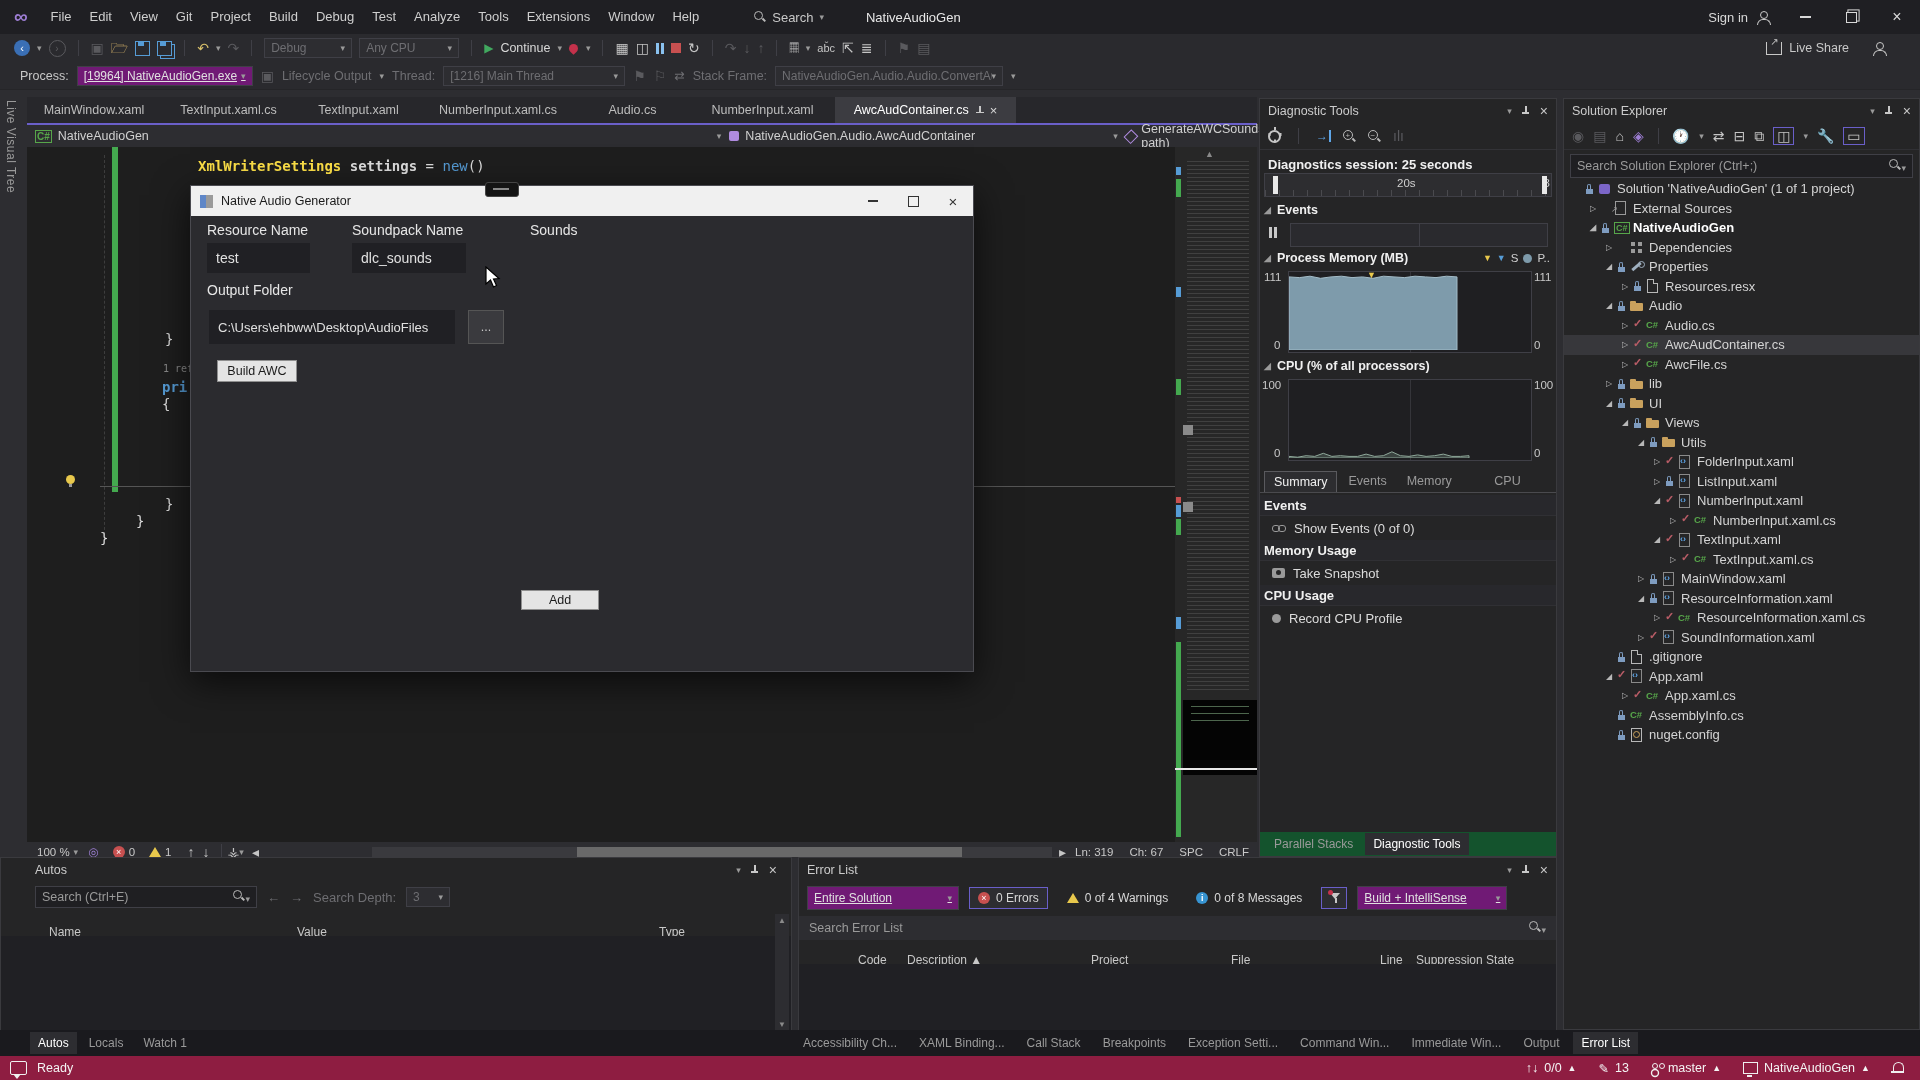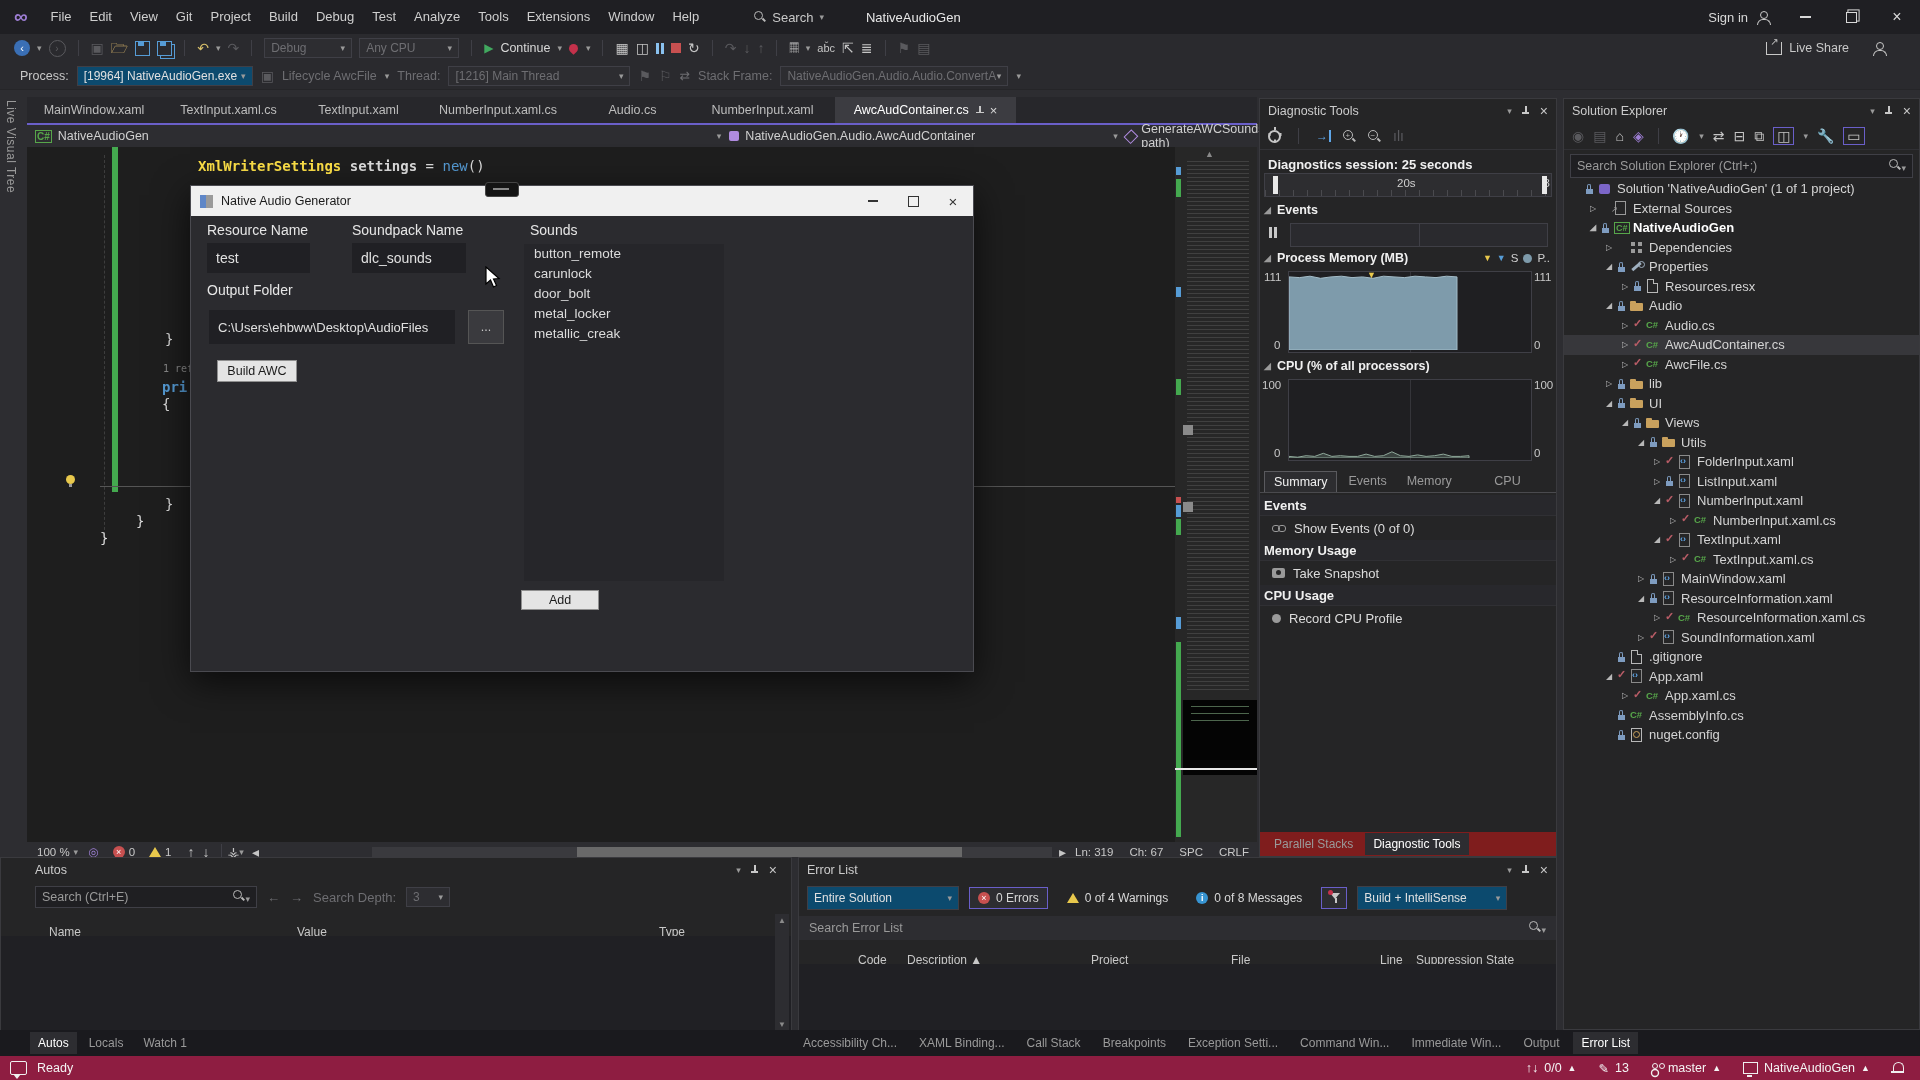--- a/index.html
+++ b/index.html
@@ -30,21 +30,21 @@
   
   .toolbar{position:absolute;left:0;top:34px;width:1920px;height:28px;background:#2a2a2e;display:flex;align-items:center;padding-left:14px;box-sizing:border-box;gap:7px;}
   .tico{font-size:14px;color:#c5c5c5;line-height:1;}
   .tico.dis{color:#5a5a5e;}
   .navback{width:16px;height:16px;border-radius:50%;background:#3a6fb5;color:#fff;font-size:11px;display:flex;align-items:center;justify-content:center;}
   .navfwd{width:15px;height:15px;border-radius:50%;border:1.4px solid #5a5a5e;color:#5a5a5e;font-size:10px;display:flex;align-items:center;justify-content:center;}
   .floppy{position:relative;width:13px;height:13px;border:1.5px solid #569cd6;display:inline-block;}
   .floppy::before{content:"";position:absolute;left:2px;top:0;width:6px;height:4px;background:#569cd6;}
   .combo{height:20px;background:#2d2d31;border:1px solid #3f3f46;display:flex;align-items:center;justify-content:space-between;padding:0 6px;box-sizing:border-box;font-size:12px;}
   .combo.disabled{color:#6e6e72;}
-  .combo.lit{background:#0c4a6e;color:#e0e0e0;}
+  .combo.lit{background:#701a75;color:#e0e0e0;text-decoration:underline;}
   .play{color:#41a85f;font-size:12px;}
   .contlbl{color:#d8d8d8;font-size:12.5px;}
   .flame{position:relative;width:10px;height:13px;display:inline-block;}
   .flame::before{content:"";position:absolute;left:0;top:2px;width:9px;height:9px;background:#c4314b;border-radius:50% 50% 50% 0;transform:rotate(-45deg);}
   .pausebars{display:inline-flex;gap:2px;}
   .pausebars i{width:3px;height:11px;background:#8ac2f0;}
   .stopsq{width:10px;height:10px;background:#c75050;}
   .liveshare{position:absolute;right:34px;top:34px;height:28px;display:flex;align-items:center;gap:7px;color:#c8c8c8;font-size:12.5px;}
   .share-ic{position:relative;width:14px;height:12px;border:1.3px solid #c8c8c8;border-top:none;display:inline-block;}
   .share-ic::before{content:"↗";position:absolute;left:3px;top:-6px;font-size:10px;color:#c8c8c8;}
@@ -155,21 +155,21 @@
   .dt-tab{padding:0 9px;color:#9a9a9a;font-size:12.5px;line-height:20px;}
   .dt-tab.active{color:#f0f0f0;border:1px solid #5a5a5e;border-bottom:none;background:#2d2d30;}
   .sumhead{height:20px;display:flex;align-items:center;padding-left:4px;font-weight:bold;color:#f0f0f0;border-bottom:1px solid #303034;background:#28282c;}
   .sumrow{height:24px;display:flex;align-items:center;gap:8px;padding-left:12px;color:#dcdcdc;}
   .linkic{position:relative;width:14px;height:8px;}
   .linkic::before{content:"";position:absolute;left:0;top:1px;width:6px;height:5px;border:1.4px solid #9a9a9a;border-radius:3px;}
   .linkic::after{content:"";position:absolute;left:6px;top:1px;width:6px;height:5px;border:1.4px solid #9a9a9a;border-radius:3px;}
   .cam{position:relative;width:13px;height:10px;background:#9a9a9a;border-radius:2px;}
   .cam::before{content:"";position:absolute;left:4px;top:2px;width:5px;height:5px;background:#252526;border-radius:50%;}
   .reccirc{width:9px;height:9px;border-radius:50%;background:#9a9a9a;}
-  .dt-bottomtabs{position:absolute;left:0;bottom:0;width:100%;height:24px;background:#7f1d1d;display:flex;align-items:center;gap:4px;padding-left:6px;box-sizing:border-box;}
+  .dt-bottomtabs{position:absolute;left:0;bottom:0;width:100%;height:24px;background:#14532d;display:flex;align-items:center;gap:4px;padding-left:6px;box-sizing:border-box;}
   .btab{padding:0 8px;color:#9a9a9a;font-size:12px;line-height:22px;}
   .btab.active{color:#ffffff;background:#2d2d31;}
   
   .se-toolbar{height:26px;display:flex;align-items:center;gap:9px;padding-left:8px;color:#c5c5c5;border-bottom:1px solid #303034;font-size:13px;}
   .boxed{border:1px solid #6a5fc9;padding:1px 3px;}
   .se-search{margin:4px 6px;height:22px;background:#1f1f22;border:1px solid #3f3f46;display:flex;align-items:center;padding:0 6px;color:#9a9a9a;font-size:12.5px;justify-content:space-between;}
   .tree{position:absolute;left:0;top:80px;width:100%;}
   .trow{height:19.5px;display:flex;align-items:center;color:#d4d4d4;font-size:13px;box-sizing:border-box;}
   .trow.sel{background:#37373b;}
   .tw{width:14px;font-size:8px;color:#b8b8b8;text-align:center;flex:none;}
@@ -324,21 +324,21 @@
     <span class="person" style="margin-left:16px;"></span>
   </div>
 
   <div class="debugbar">
     <span class="dlabel">Process:</span>
     <div class="combo lit" style="width:176px;">
       <span style="white-space:nowrap;overflow:hidden;">[19964] NativeAudioGen.exe</span>
         <span class="caret">▾</span>
     </div>
     <span class="tico dis">▣</span>
-    <span class="dim">Lifecycle AwcFile</span>
+    <span class="dim">Lifecycle Output</span>
     <span class="caret dim">▾</span>
     <span class="dim">Thread:</span>
     <div class="combo disabled" style="width:182px;">
       <span>[1216] Main Thread</span>
         <span class="caret">▾</span>
     </div>
     <span class="tico dis">⚑</span>
     <span class="tico dis">⚐</span>
     <span class="dim">⇄</span>
     <span class="dim">Stack Frame:</span>
@@ -500,28 +500,20 @@
     </div>
     <div class="dlg-btn" style="left:277px;top:124px;width:36px;height:34px;background:#3a3a3e;color:#c8c8c8;border-color:#555;">
       <span>...</span>
     </div>
 
     <div class="dlg-btn" style="left:26px;top:174px;width:80px;height:22px;">
       <span>Build AWC</span>
     </div>
 
     <span class="dlg-label" style="left:339px;top:36px;">Sounds</span>
-    <div class="soundlist">
-
-    <div class="sounditem">button_remote</div>
-        <div class="sounditem">carunlock</div>
-        <div class="sounditem">door_bolt</div>
-        <div class="sounditem">metal_locker</div>
-        <div class="sounditem">metallic_creak</div>
-      </div>
     <div class="dlg-btn" style="left:330px;top:404px;width:78px;height:20px;">
       <span>Add</span>
     </div>
   </div>
 
   <div class="panel" style="left:1259px;top:98px;width:298px;height:759px;">
     <div class="phead">
       <span>Diagnostic Tools</span>
       <span class="phicons">
         <span class="caret">▾</span>

